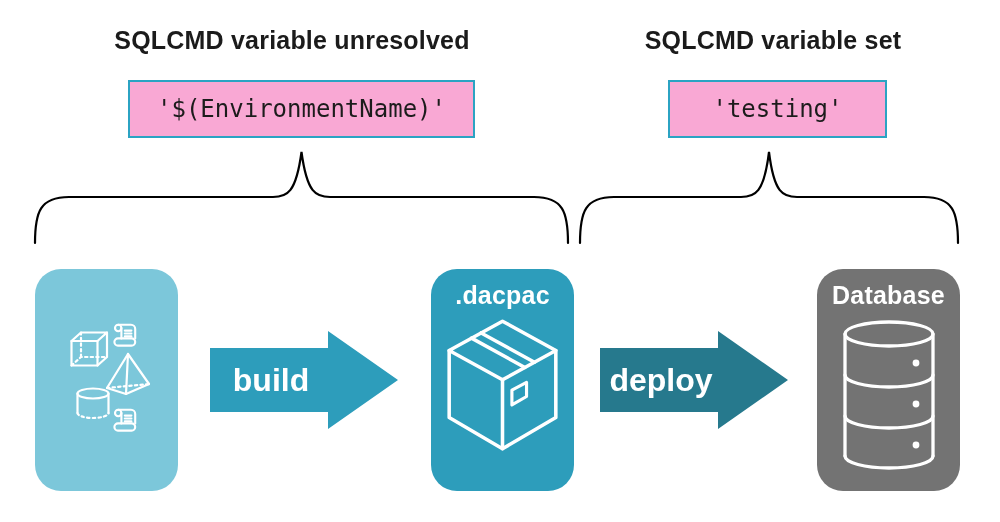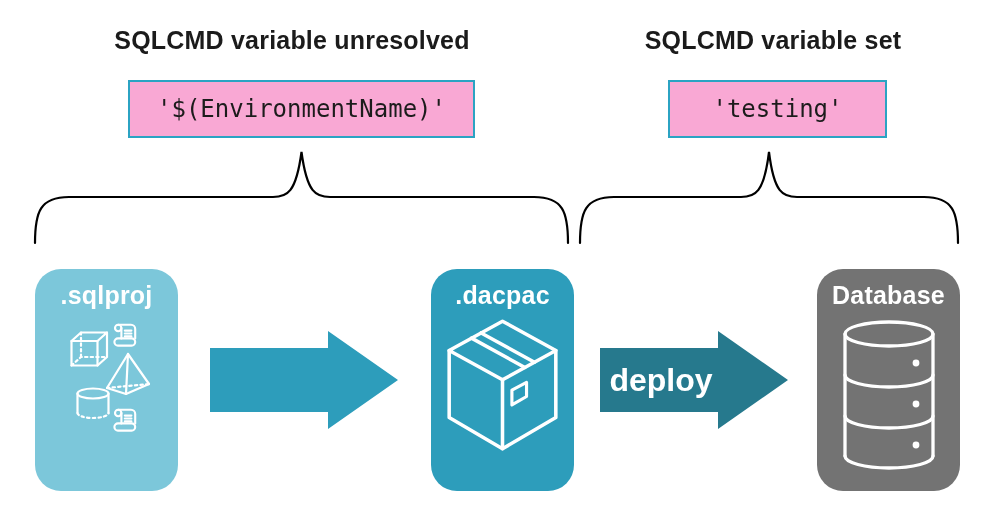--- a/index.html
+++ b/index.html
@@ -122,21 +122,20 @@
   </div>
 
   <svg class="brace" id="brace-left" viewBox="0 0 537 97">
     <path d="M 2 95 C 2 64 7 49 36 49 L 240 49 C 254 49 263 45 268.5 4 C 274 45 283 49 297 49 L 501 49 C 530 49 535 64 535 95"></path>
   </svg>
   <svg class="brace" id="brace-right" viewBox="0 0 382 97">
     <path d="M 2 95 C 2 64 7 49 36 49 L 163 49 C 177 49 186 45 191 4 C 196 45 205 49 219 49 L 346 49 C 375 49 380 64 380 95"></path>
   </svg>
 
   <div class="node" id="node-sqlproj">
-    <div class="node-label">.sqlproj</div>
 
     <svg class="icon" style="left:76px; top:53px;" width="28" height="27" viewBox="0 0 28 27">
       <g stroke-width="2.1">
         <circle cx="7.2" cy="6" r="3.2"></circle>
         <path d="M7.2 2.8 H 20 a4.2 4.2 0 0 1 4.2 4.2 V 16.4"></path>
         <path d="M10.4 6 V 16.4"></path>
         <path d="M13.8 8.6 H 20.4 M13.8 11.5 H 20.4 M13.8 14.4 H 20.4"></path>
         <rect x="3.4" y="16.4" width="20.8" height="7.2" rx="3.6"></rect>
       </g>
     </svg>
@@ -177,20 +176,21 @@
         <path d="M13.8 8.6 H 20.4 M13.8 11.5 H 20.4 M13.8 14.4 H 20.4"></path>
         <rect x="3.4" y="16.4" width="20.8" height="7.2" rx="3.6"></rect>
       </g>
     </svg>
   </div>
 
   <div class="arrow" id="arrow-build">
     <svg width="190" height="100" viewBox="0 0 190 100">
       <polygon points="0,18 118,18 118,1 188,50 118,99 118,82 0,82"></polygon>
     </svg>
+    <span class="arrow-label">build</span>
   </div>
 
   <div class="node" id="node-dacpac">
     <div class="node-label">.dacpac</div>
     <svg class="icon" style="left:14px; top:48px;" width="115" height="136" viewBox="0 0 110 130">
       <g stroke-width="3.4">
         <path d="M55 4 L106 32 L55 60 L4 32 Z"></path>
         <path d="M4 32 L4 96 L55 126 L106 96 L106 32"></path>
         <path d="M55 60 L55 126"></path>
         <path d="M34.6 15.2 L85.6 43.2"></path>

